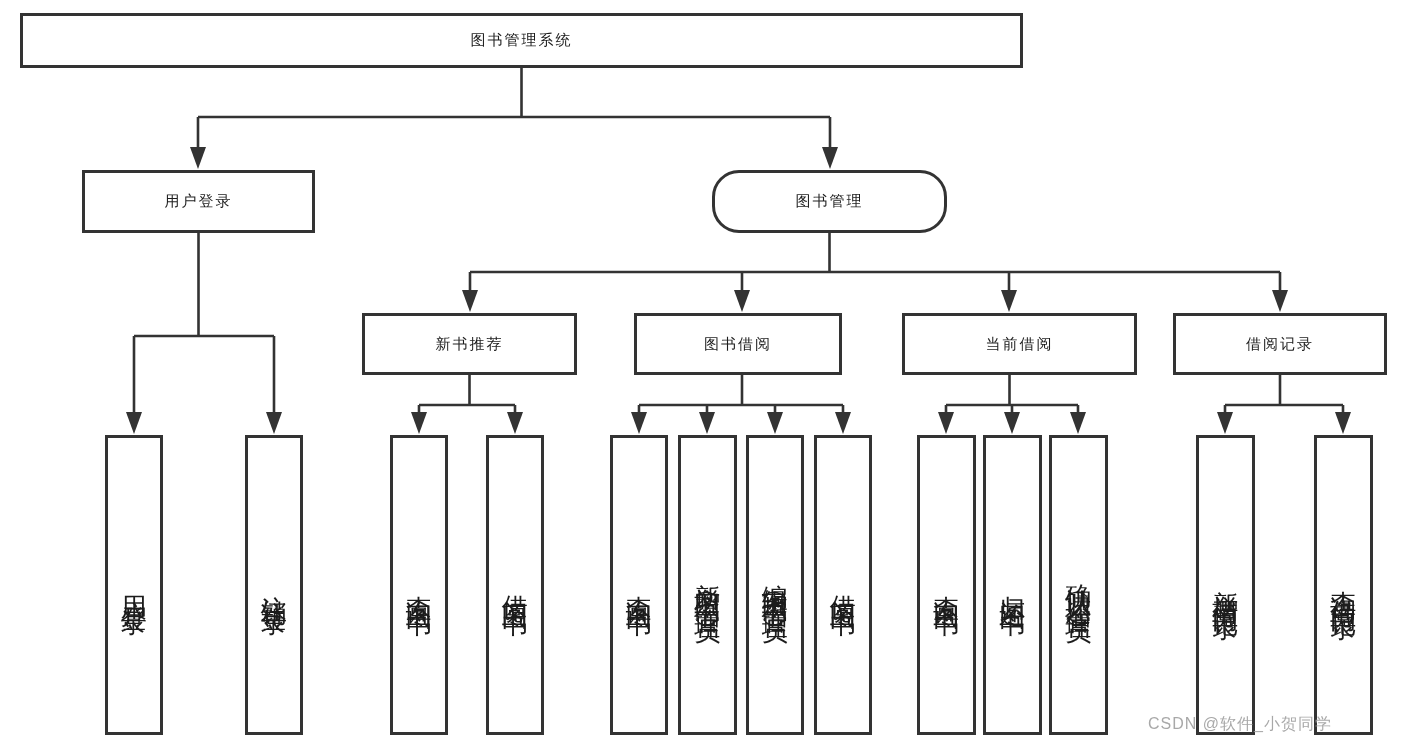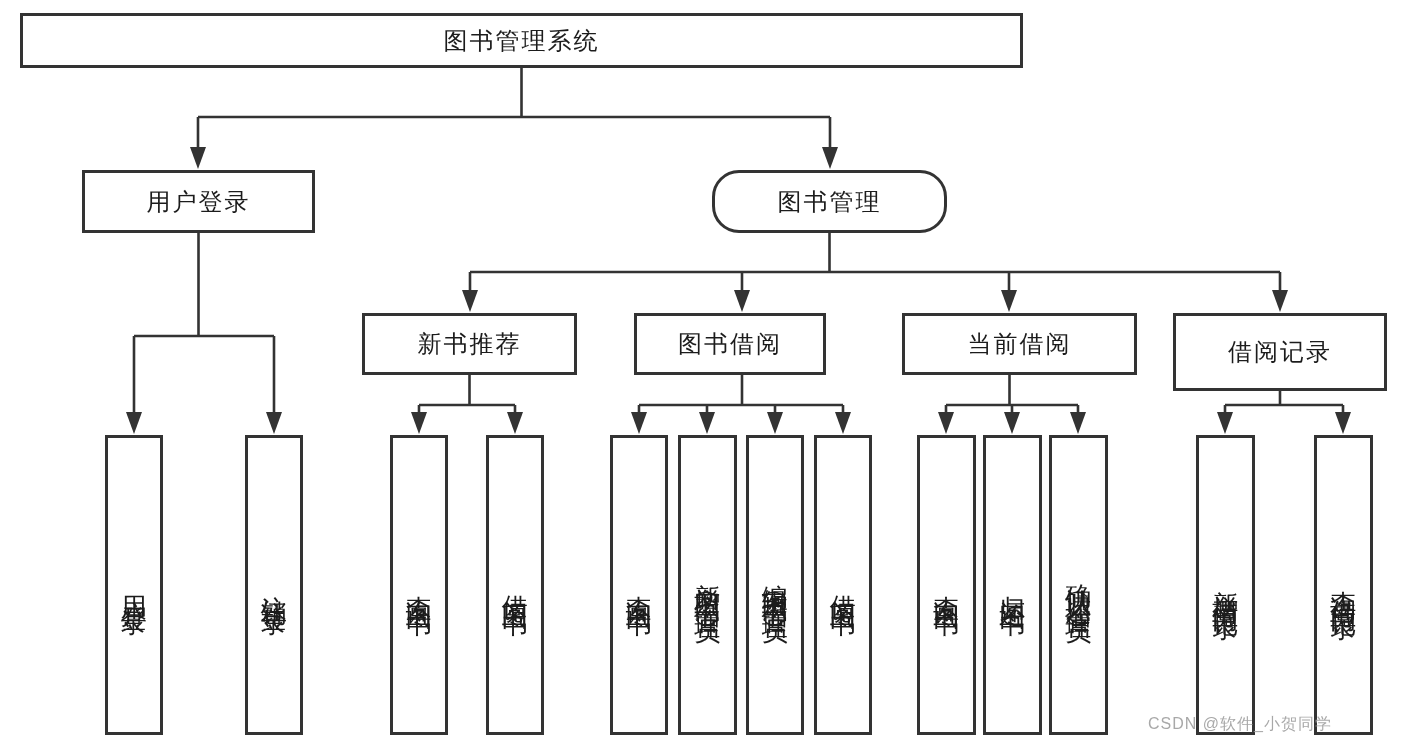--- a/index.html
+++ b/index.html
@@ -15,21 +15,21 @@
     position:absolute;
     box-sizing:border-box;
     background:#ffffff;
     border:3px solid #333333;
     display:flex;
     align-items:center;
     justify-content:center;
     color:#1c1c1c;
     z-index:2;
   }
-  .h-node{font-size:24px;letter-spacing:2px;white-space:nowrap;}
+  .h-node{font-size:15px;letter-spacing:2px;white-space:nowrap;}
   .v-node .vtext{
     writing-mode:vertical-rl;
     text-orientation:mixed;
     font-size:26px;
     letter-spacing:5px;
     line-height:1.1;
   }
   .watermark{
     position:absolute;
     z-index:3;
@@ -92,27 +92,27 @@
   <div class="node h-node" style="left:82px;top:170px;width:233px;height:63px;">
     <span>用户登录</span>
   </div>
   <div class="node h-node" style="left:712px;top:170px;width:235px;height:63px;border-radius:27px;">
     <span>图书管理</span>
   </div>
 
   <div class="node h-node" style="left:362px;top:313px;width:215px;height:62px;">
     <span>新书推荐</span>
   </div>
-  <div class="node h-node" style="left:634px;top:313px;width:192px;height:62px;">
+  <div class="node h-node" style="left:634px;top:313px;width:208px;height:62px;">
     <span>图书借阅</span>
   </div>
   <div class="node h-node" style="left:902px;top:313px;width:235px;height:62px;">
     <span>当前借阅</span>
   </div>
-  <div class="node h-node" style="left:1173px;top:313px;width:214px;height:78px;">
+  <div class="node h-node" style="left:1173px;top:313px;width:214px;height:62px;">
     <span>借阅记录</span>
   </div>
 
   <div class="node v-node" style="left:105px;top:435px;width:58px;height:300px;">
     <span class="vtext">用户登录</span>
   </div>
   <div class="node v-node" style="left:245px;top:435px;width:58px;height:300px;">
     <span class="vtext">注销登录</span>
   </div>
 

